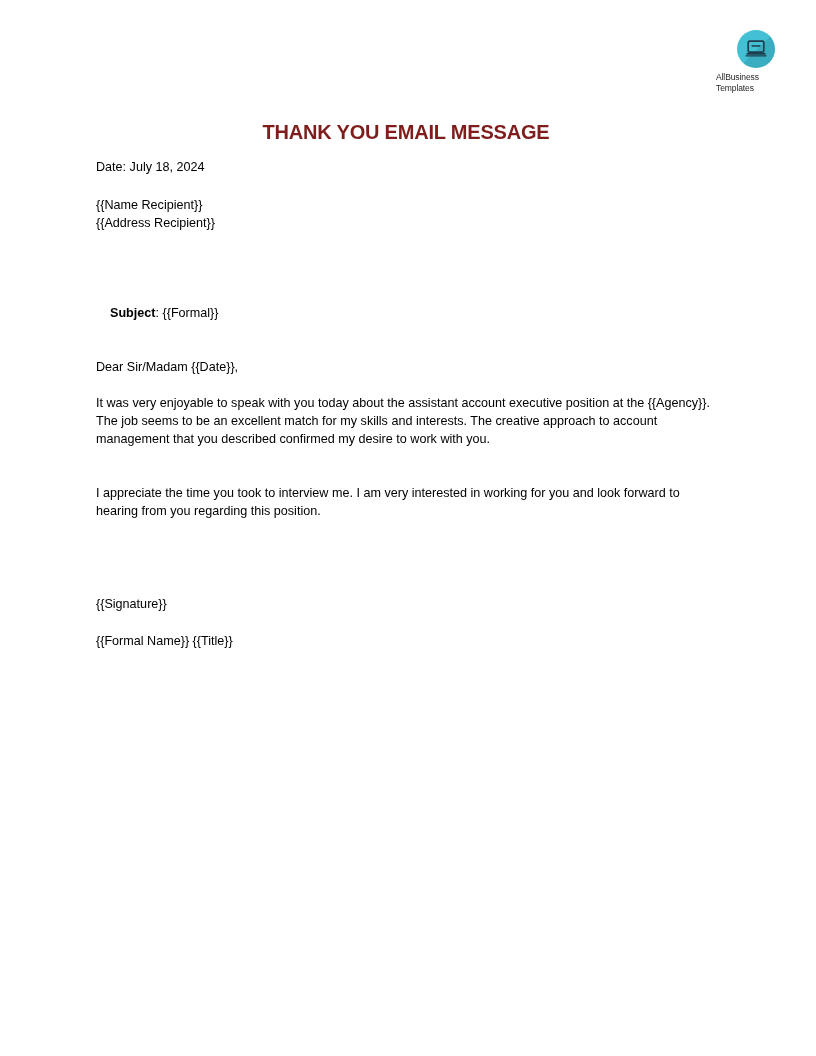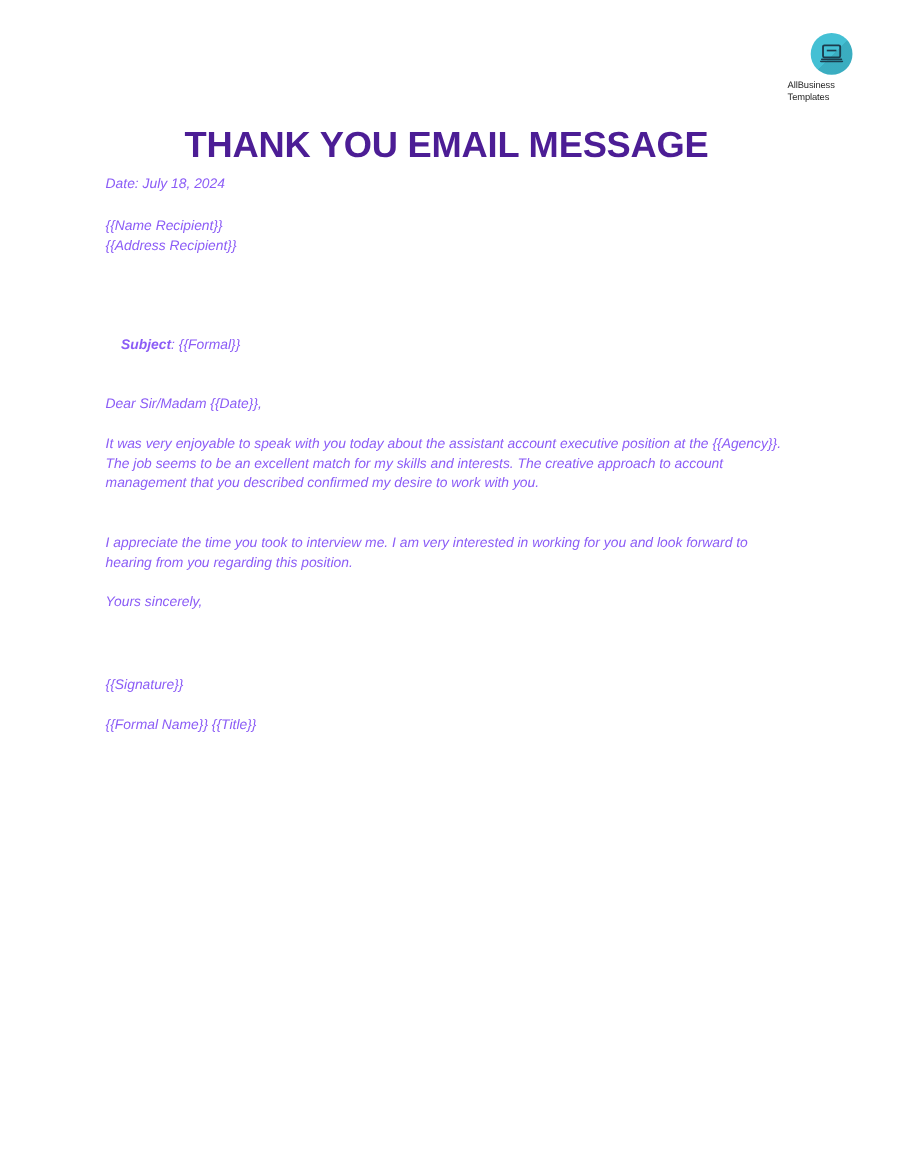--- a/index.html
+++ b/index.html
@@ -54,36 +54,35 @@
     letter-spacing: -0.1px;
   }
 
   
   .page-title {
     position: absolute;
     top: 115px;
     left: 96px;
     width: 620px;
     text-align: center;
-    font-size: 33px;
+    font-size: 20px;
     line-height: 34px;
     font-weight: bold;
     letter-spacing: -0.2px;
-    color: #4c1d95;
+    color: #7f1d1d;
   }
 
   .doc {
     position: absolute;
     top: 158px;
     left: 96px;
     width: 622px;
     font-size: 12.6px;
     line-height: 18px;
-    color: #8b5cf6;
-    font-style: italic;
+    color: #000000;
   }
 
   .line { white-space: pre-wrap; }
 
   .block { margin: 0; }
 
   
   .gap-date      { height: 20px; }
   .gap-recip     { height: 54px; }
   .gap-subject   { height: 18px; }
@@ -132,21 +131,20 @@
   <div class="gap-greet"></div>
 
   <div class="block line">It was very enjoyable to speak with you today about the assistant account executive position at the {{Agency}}. The job seems to be an excellent match for my skills and interests. The creative approach to account management that you described confirmed my desire to work with you.</div>
   <div class="gap-para"></div>
 
   <div class="gap-para"></div>
 
   <div class="block line">I appreciate the time you took to interview me. I am very interested in working for you and look forward to hearing from you regarding this position.</div>
   <div class="gap-para"></div>
 
-  <div class="block line">Yours sincerely,</div>
   <div class="gap-close"></div>
 
   <div class="block line">{{Signature}}</div>
   <div class="gap-sign"></div>
 
   <div class="block line">{{Formal Name}} {{Title}}</div>
 
 </div>
 
 </body></html>

